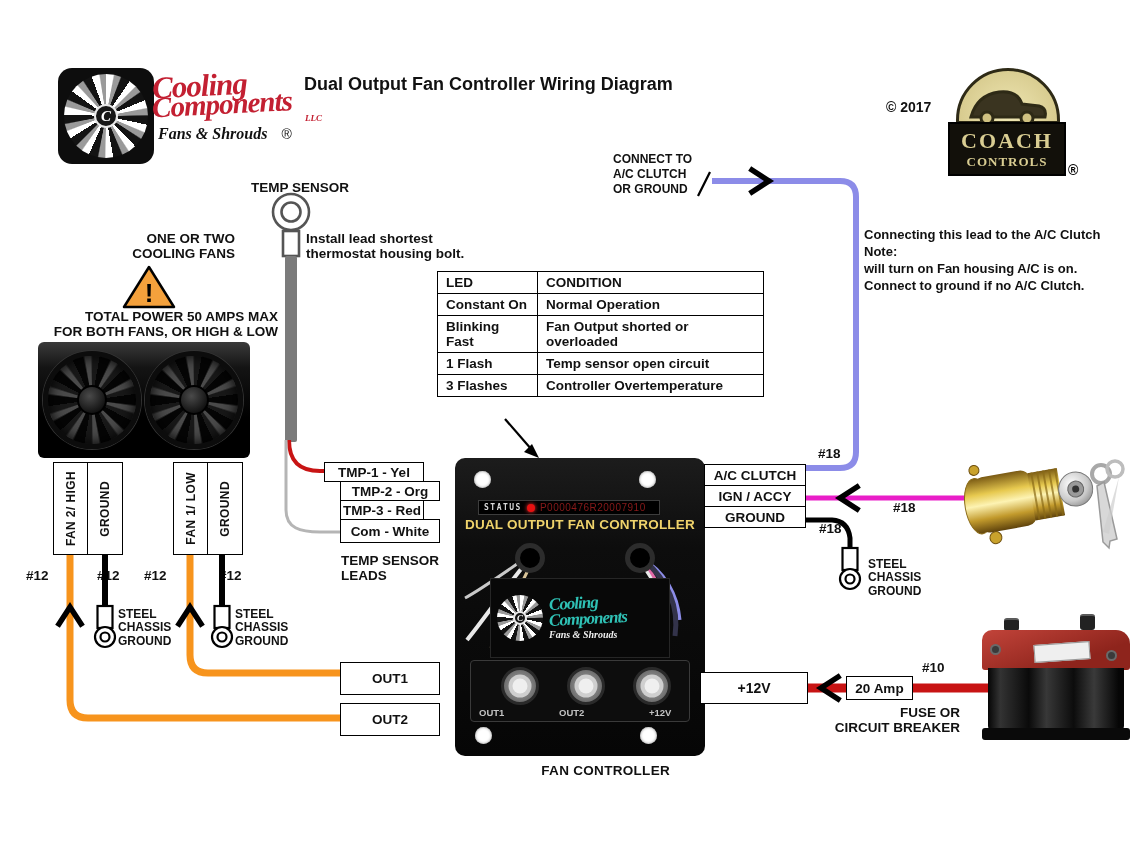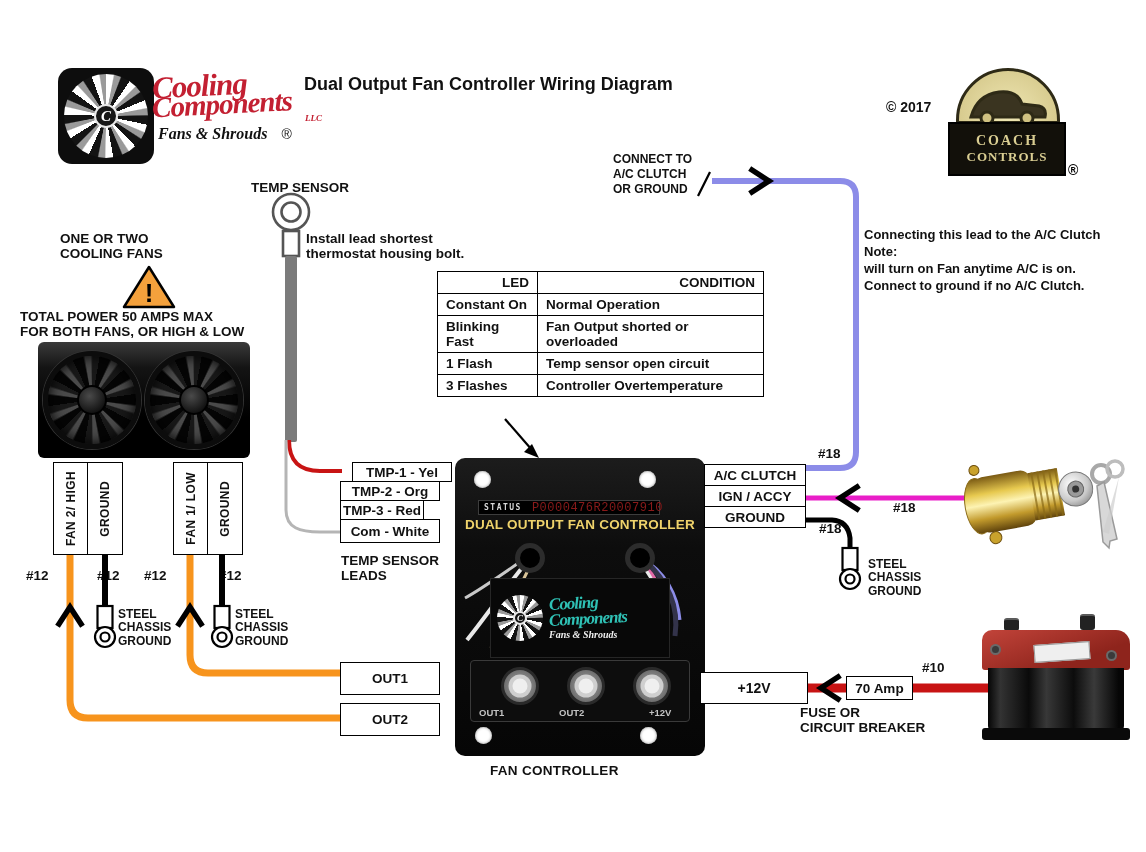--- a/index.html
+++ b/index.html
@@ -6,60 +6,60 @@
     --wire-orange:#F7941D; --wire-blue:#8C8CE8; --wire-magenta:#E91EC8;
     --wire-red:#C81414; --wire-gray:#7B7B7B; --wire-black:#000000;
     --warning-orange:#F4A13C; --logo-red:#C32032; --logo-teal:#2FC1B5;
     --faceplate-yellow:#EFD36B; --coach-gold:#D9CD92;
   }
   *{margin:0;padding:0;box-sizing:border-box}
   body{background:#e8e8e8;font-family:"Liberation Sans",sans-serif}
   .canvas{position:relative;width:1146px;height:852px;background:#fff;overflow:hidden;margin:0 auto}
   .abs{position:absolute}
   .lbl{position:absolute;font-weight:bold;color:#111;line-height:1.12;font-size:13.5px}
-  .ctr{text-align:left}
+  .ctr{text-align:right}
   .sm{font-size:12px}
   .wbox{position:absolute;background:#fff;border:1.6px solid #000;display:flex;align-items:center;justify-content:center;font-weight:bold;font-size:13.5px;color:#111;z-index:3}
   .vtxt{writing-mode:vertical-rl;transform:rotate(180deg);font-size:12px;letter-spacing:.4px}
   svg.wires{position:absolute;left:0;top:0;z-index:1}
   .w{fill:none;stroke-linejoin:round}
   .or{stroke:var(--wire-orange);stroke-width:7}
   .bk{stroke:var(--wire-black);stroke-width:6}
   .bk18{stroke:var(--wire-black);stroke-width:5}
   .bl{stroke:var(--wire-blue);stroke-width:6}
   .mg{stroke:var(--wire-magenta);stroke-width:5}
   .rd{stroke:var(--wire-red);stroke-width:4}
   .rd10{stroke:var(--wire-red);stroke-width:9}
   .wh{stroke:#b5b5b5;stroke-width:3}
   .chev{fill:none;stroke:#000;stroke-width:5.5;stroke-linecap:square}
   .ringpart{fill:#fff;stroke:#000;stroke-width:2.2}
   .graypart{fill:#fff;stroke:#555;stroke-width:2.6}
   
   table.ledtbl{position:absolute;left:437px;top:271px;border-collapse:collapse;z-index:3;background:#fff}
   .ledtbl th,.ledtbl td{border:1.6px solid #000;font-weight:bold;font-size:13.5px;color:#111;padding:3px 8px;height:22px}
-  .ledtbl th{text-align:right}
+  .ledtbl th{text-align:left}
   .ledtbl td:first-child{width:100px}
   .ledtbl td:last-child{width:226px}
   
   .ccsq{position:absolute;left:58px;top:68px;width:96px;height:96px;background:#0d0d0d;border-radius:14px;z-index:2}
   .swirl{position:absolute;border-radius:50%;background:
      radial-gradient(circle at 50% 50%, #111 0 16%, transparent 16%),
      repeating-conic-gradient(from 0deg,#fff 0 10deg,#9a9a9a 12deg 20deg,#131313 22deg 34deg)}
   .cc-mono{position:absolute;border-radius:50%;background:#161616;border:2px solid #e8e8e8;color:#fff;display:flex;align-items:center;justify-content:center;font-family:"Liberation Serif",serif;font-style:italic;font-weight:bold}
   .script{font-family:"Liberation Serif",serif;font-style:italic;font-weight:bold;color:var(--logo-red);line-height:.82;letter-spacing:-1px}
   
   .coacharch{position:absolute;border-radius:120px 120px 0 0;background:radial-gradient(circle at 50% 90%,#efe7b4,#cfc181);border:3px solid #2e2a16}
   .coachplate{position:absolute;background:#12100a;border:2.5px solid #000;display:flex;flex-direction:column;align-items:center;justify-content:center;font-family:"Liberation Serif",serif;color:var(--coach-gold);font-weight:bold}
   
   .controller{position:absolute;left:455px;top:458px;width:250px;height:298px;background:linear-gradient(180deg,#1c1c1c,#0d0d0d 30%,#060606);border-radius:10px;z-index:2}
   .hole{position:absolute;width:17px;height:17px;border-radius:50%;background:#fff;box-shadow:inset 0 0 3px #888}
   .statusbar{position:absolute;left:23px;top:42px;width:182px;height:15px;background:#000;border:1px solid #3d3d3d;display:flex;align-items:center;gap:5px;padding:0 5px}
   .statustxt{color:#d8d8d8;font-size:8px;font-weight:bold;letter-spacing:1.5px;font-family:"DejaVu Sans Mono",monospace}
   .led{width:8px;height:8px;border-radius:50%;background:#e61111;box-shadow:0 0 4px #ff3333}
-  .serial{color:#8a1a1a;font-size:12px;font-family:Liberation Mono, monospace;letter-spacing:.5px}
+  .serial{color:#8a1a1a;font-size:10px;font-family:Liberation Sans, sans-serif;letter-spacing:.5px}
   .faceplate{position:absolute;left:0;top:59px;width:250px;text-align:center;color:var(--faceplate-yellow);font-weight:bold;font-size:13.5px;letter-spacing:.2px}
   .grommet{position:absolute;width:30px;height:30px;border-radius:50%;background:#000;border:5px solid #2c2c2c}
   .logoplate{position:absolute;left:35px;top:120px;width:180px;height:80px;background:#080808;border:1px solid #262626;display:flex;align-items:center;padding:4px 6px;gap:6px}
   .tealscript{font-family:"Liberation Serif",serif;font-style:italic;font-weight:bold;color:var(--logo-teal);line-height:.85;letter-spacing:-1px;font-size:17px}
   .termblock{position:absolute;left:15px;top:202px;width:220px;height:62px;background:#0d0d0d;border:1px solid #3a3a3a;border-radius:4px}
   .stud{position:absolute;top:6px;width:38px;height:38px;border-radius:50%;background:radial-gradient(circle,#aaa,#555);border:3px solid #2a2a2a}
   .stud::after{content:"";position:absolute;left:50%;top:50%;width:15px;height:15px;border-radius:50%;background:#efefef;transform:translate(-50%,-50%);box-shadow:0 0 0 4px #cfcfcf}
   .studlbl{position:absolute;top:46px;color:#c3c3c3;font-size:9.5px;font-weight:bold}
   
   .fanassy{position:absolute;left:38px;top:342px;width:212px;height:116px;background:linear-gradient(180deg,#3a3a3a,#141414 22%,#000 65%);border-radius:6px;z-index:2}
@@ -156,21 +156,21 @@
     <div class="coacharch" style="left:10px;top:4px;width:104px;height:56px">
       <svg width="98" height="50" style="position:absolute;left:0;top:6px">
         <g fill="none" stroke="#2e2a16" stroke-width="3">
           <path d="M12 40 Q18 18 40 15 Q58 13 63 27 L80 29 Q88 31 86 40 Z" fill="#3a3420"></path>
           <circle cx="28" cy="41" r="6" fill="#cfc181"></circle>
           <circle cx="68" cy="41" r="6" fill="#cfc181"></circle>
         </g>
       </svg>
     </div>
     <div class="coachplate" style="left:2px;top:58px;width:118px;height:54px">
-      <span style="font-size:14px;letter-spacing:2px">COACH</span>
+      <span style="font-size:22px;letter-spacing:2px">COACH</span>
       <span style="font-size:13px;letter-spacing:1px">CONTROLS</span>
     </div>
     <span class="abs" style="left:122px;top:98px;font-size:14px;font-weight:bold">®</span>
   </div>
 
   <div class="lbl" style="left:251px;top:180px">TEMP SENSOR</div>
   <div class="lbl" style="left:306px;top:231px">
     <div>Install lead shortest</div>
     <div>thermostat housing bolt.</div>
   </div>
@@ -201,21 +201,21 @@
     </table>
 
   <div class="lbl sm" style="left:613px;top:152px;line-height:1.23">
     <div>CONNECT TO</div>
     <div>A/C CLUTCH</div>
     <div>OR GROUND</div>
   </div>
   <div class="lbl" style="left:864px;top:227px;font-size:13px;line-height:1.3">
     <div>Connecting this lead to the A/C Clutch</div>
     <div>Note:</div>
-    <div>will turn on Fan anytime A/C is on.</div>
+    <div>will turn on Fan housing A/C is on.</div>
     <div>Connect to ground if no A/C Clutch.</div>
   </div>
   <div class="lbl" style="left:818px;top:446px">#18</div>
   <div class="lbl" style="left:893px;top:500px">#18</div>
   <div class="lbl" style="left:819px;top:521px">#18</div>
 
   <div class="lbl ctr" style="left:60px;top:231px;width:175px">
     <div>ONE OR TWO</div>
     <div>COOLING FANS</div>
   </div>
@@ -264,21 +264,21 @@
     <div>STEEL</div>
     <div>CHASSIS</div>
     <div>GROUND</div>
   </div>
   <div class="lbl sm" style="left:868px;top:558px">
     <div>STEEL</div>
     <div>CHASSIS</div>
     <div>GROUND</div>
   </div>
 
-  <div class="wbox" style="left:352px;top:462px;width:100px;height:20px">
+  <div class="wbox" style="left:324px;top:462px;width:100px;height:20px">
       <span>TMP-1 - Yel</span>
     </div>
   <div class="wbox" style="left:340px;top:481px;width:100px;height:20px">
       <span>TMP-2 - Org</span>
     </div>
   <div class="wbox" style="left:340px;top:500px;width:84px;height:20px">
       <span>TMP-3 - Red</span>
     </div>
   <div class="wbox" style="left:340px;top:519px;width:100px;height:24px">
       <span>Com - White</span>
@@ -346,21 +346,21 @@
       <span>OUT1</span>
     </div>
   <div class="wbox" style="left:340px;top:703px;width:100px;height:33px">
       <span>OUT2</span>
     </div>
 
   <div class="wbox" style="left:700px;top:672px;width:108px;height:32px;font-size:14px">
       <span>+12V</span>
     </div>
   <div class="wbox" style="left:846px;top:676px;width:67px;height:24px;border-width:1.3px">
-      <span>70 Amp</span>
+      <span>20 Amp</span>
     </div>
   <div class="lbl" style="left:922px;top:660px">#10</div>
   <div class="lbl ctr" style="left:800px;top:705px;width:160px">
     <div>FUSE OR</div>
     <div>CIRCUIT BREAKER</div>
   </div>
 
   <svg class="abs" style="left:958px;top:444px;z-index:2" width="180" height="120">
     <defs>
       <linearGradient id="gold" x1="0" y1="0" x2="0" y2="1">

